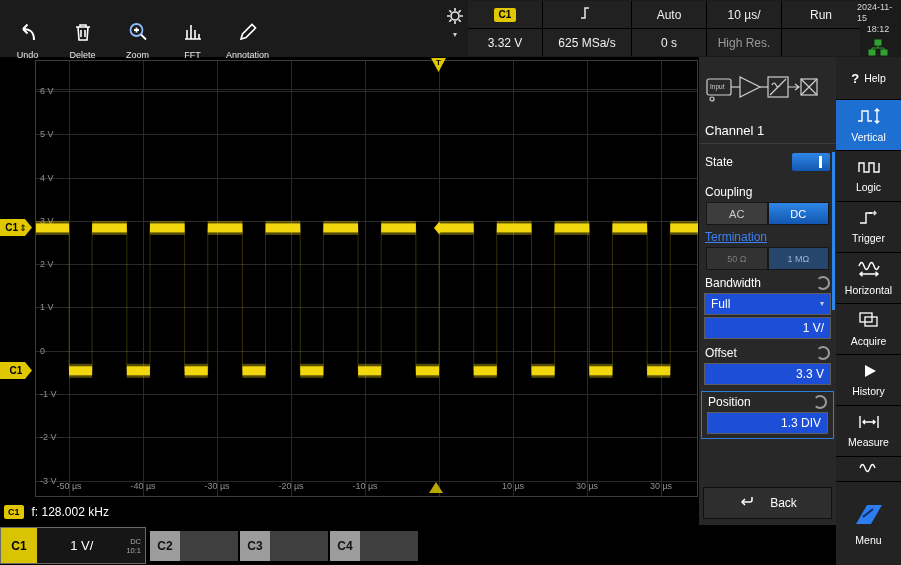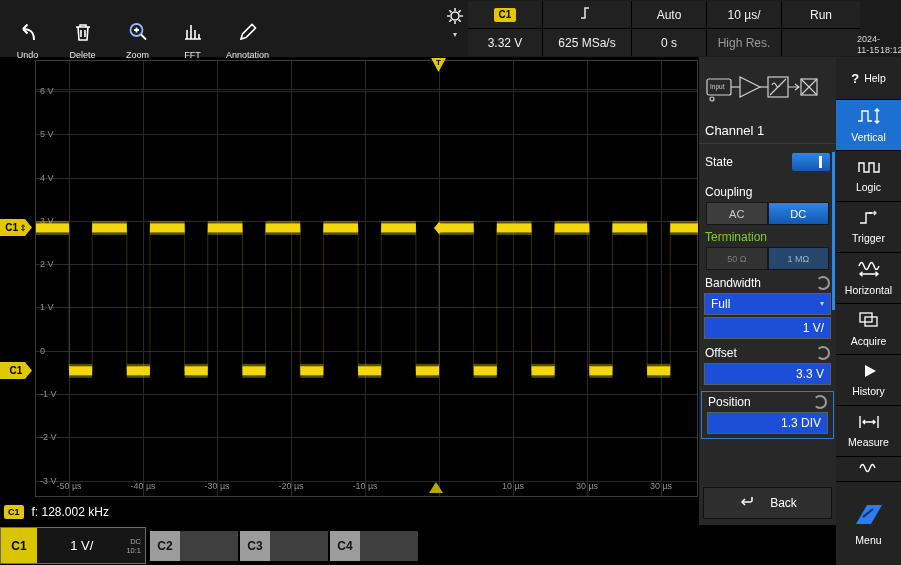--- a/index.html
+++ b/index.html
@@ -13,22 +13,22 @@
   .tool-btn .lbl{font-size:9px;color:#e8e8e8;white-space:nowrap;}
   .gear-wrap{position:absolute;left:444px;top:7px;width:22px;height:44px;display:flex;flex-direction:column;align-items:center;gap:2px;}
   .chev-down{font-size:8px;color:#cfcfcf;line-height:8px;}
 
   .status{position:absolute;left:468px;top:1px;display:grid;
           grid-template-columns:74px 88px 74px 74px 78px;grid-auto-rows:27px;gap:1px;background:#000;}
   .scell{background:#212121;display:flex;align-items:center;justify-content:center;font-size:12px;color:#f0f0f0;}
   .scell.dim{color:#9a9a9a;}
   .c1badge{background:#e0c700;color:#000;font-weight:bold;font-size:10px;border-radius:2px;
            padding:1px 5px;line-height:12px;}
-  .datebox{position:absolute;left:857px;top:2px;width:42px;height:54px;display:flex;flex-direction:row;
-           align-items:flex-end;font-size:9px;color:#d8d8d8;line-height:11px;padding-right:2px;}
+  .datebox{position:absolute;left:857px;top:2px;width:42px;height:54px;display:flex;flex-direction:column;
+           align-items:center;font-size:9px;color:#d8d8d8;line-height:11px;padding-right:2px;}
   .neticon{align-self:center;margin-top:4px;}
 
   
   .grid{position:absolute;left:35px;top:60px;width:663px;height:437px;background:#000;
         border:1px solid #3c3c3c;box-sizing:border-box;
         background-image:
           repeating-linear-gradient(to right,#2a2a2a 0 1px,transparent 1px 74px),
           repeating-linear-gradient(to bottom,#2a2a2a 0 1px,transparent 1px 43.3px);
         background-position:33px 0,0 30px;}
   .ylab{position:absolute;left:4px;font-size:9px;color:#8f8f8f;}
@@ -63,21 +63,21 @@
   
   .dialog{position:absolute;left:698px;top:57px;width:138px;height:468px;background:#282828;
           border-left:1px solid #000;box-sizing:border-box;display:flex;flex-direction:column;}
   .schematic{height:62px;position:relative;padding-top:4px;display:flex;justify-content:center;}
   .dlg-title{font-size:13px;color:#fff;padding:0 6px 5px;border-bottom:1px solid #3c3c3c;}
   .row-state{display:flex;justify-content:space-between;align-items:center;padding:9px 6px;}
   .row-state .t{font-size:12px;color:#fff;}
   .toggle{width:38px;height:18px;background:linear-gradient(#2f86e8,#1257b0);border-radius:2px;position:relative;cursor:pointer;}
   .toggle::after{content:"";position:absolute;right:8px;top:3px;width:3px;height:12px;background:#fff;}
   .dlg-label{font-size:12px;color:#fff;padding:5px 6px 3px;}
-  .dlg-label.dim{color:#84cc16;}
+  .dlg-label.dim{color:#3b82f6;text-decoration:underline;}
   .btn-pair{display:flex;gap:0;padding:0 7px;}
   .pair-btn{flex:1;height:21px;display:flex;align-items:center;justify-content:center;font-size:11px;
             background:#3d3d3d;color:#ccc;border:1px solid #171717;cursor:pointer;}
   .pair-btn.sel{background:linear-gradient(#2f86e8,#1257b0);color:#fff;}
   .pair-btn.dim{background:#323232;color:#7d7d7d;}
   .pair-btn.dimsel{background:#26466c;color:#9ab3d2;}
   .knob-row{display:flex;justify-content:space-between;align-items:center;padding:6px 6px 2px;}
   .knob-row .t{font-size:12px;color:#fff;}
   .knob{width:10px;height:10px;border:2px solid #9a9a9a;border-left-color:transparent;border-radius:50%;}
   .value-box{margin:1px 5px;height:20px;background:#1d4ed8;border:1px solid #5d5d5d;display:flex;

